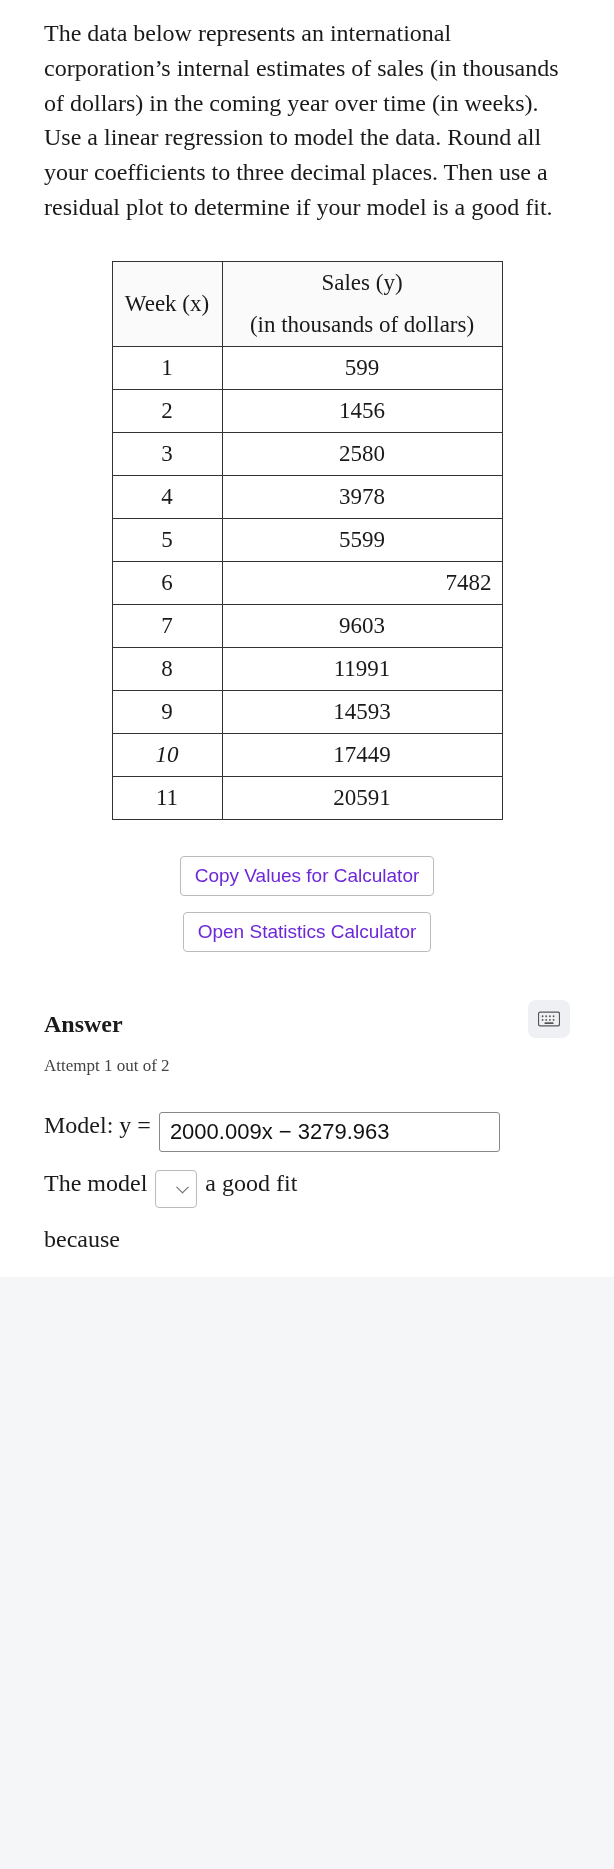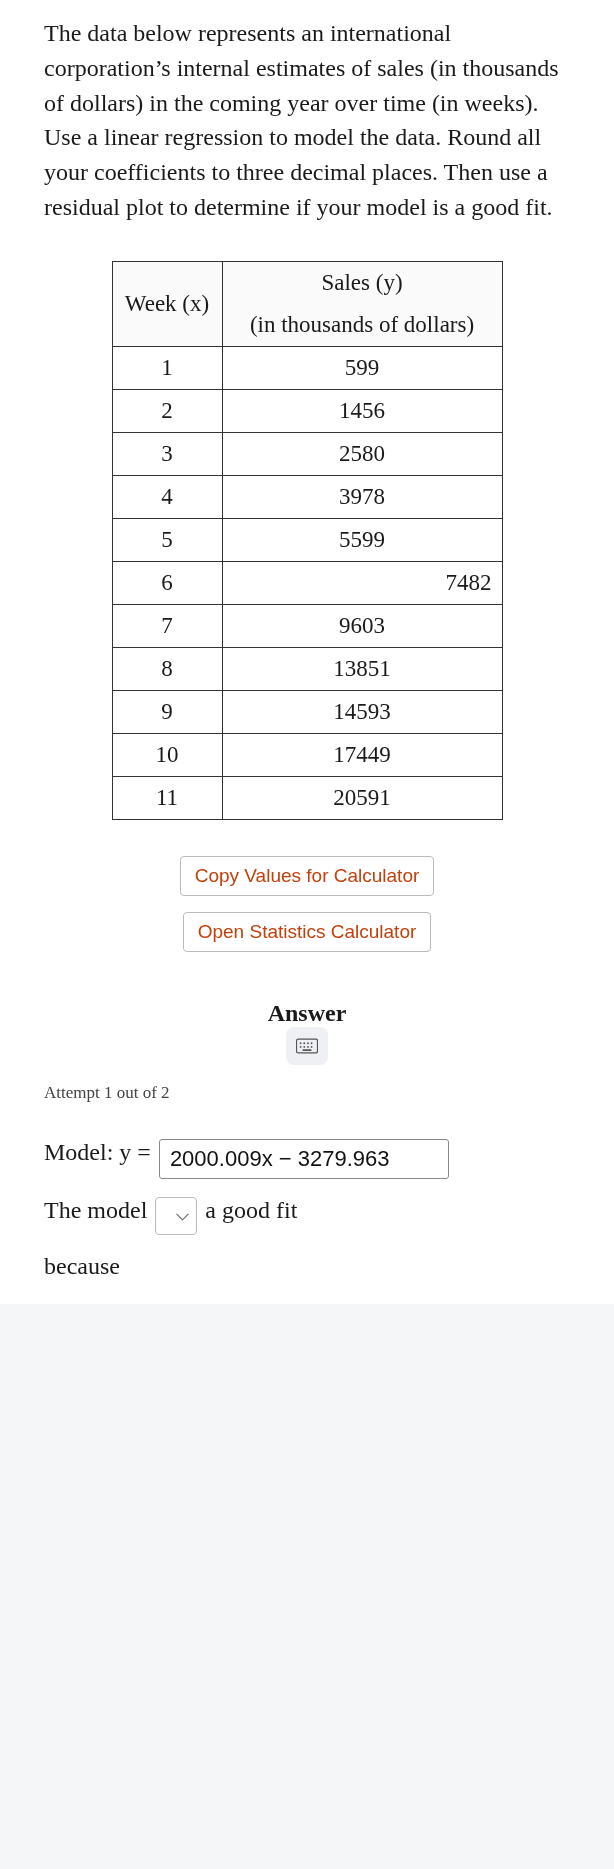--- a/index.html
+++ b/index.html
@@ -38,32 +38,31 @@
   .btn-col {
     display: flex;
     flex-direction: column;
     align-items: center;
     gap: 16px;
     margin-bottom: 48px;
   }
   .outline-btn {
     font-family: -apple-system, Helvetica, Arial, sans-serif;
     font-size: 19px;
-    color: #c2410c;
+    color: #6d28d9;
     background: #fff;
     border: 1.5px solid #bbb;
     border-radius: 4px;
     padding: 8px 14px;
     cursor: pointer;
   }
   .answer-header {
     display: flex;
     justify-content: space-between;
-    align-items: center;
-    flex-direction: column;
+    align-items: flex-end;
   }
   .answer-title {
     font-family: Georgia, serif;
     font-size: 24px;
     font-weight: bold;
   }
   .kbd-btn {
     width: 42px;
     height: 38px;
     border-radius: 8px;
@@ -90,21 +89,21 @@
     flex-wrap: wrap;
     gap: 8px;
     margin-bottom: 18px;
   }
   .model-input {
     font-family: -apple-system, Helvetica, Arial, sans-serif;
     font-size: 22px;
     padding: 6px 10px;
     border: 1.5px solid #888;
     border-radius: 3px;
-    width: 290px;
+    width: 341px;
     color: #111;
     background:#fff;
   }
   .fit-select {
     appearance: none;
     -webkit-appearance: none;
     border: 1.5px solid #bbb;
     border-radius: 4px;
     background: #fff;
     font-size: 18px;
@@ -168,28 +167,28 @@
         <tr>
           <td style="min-width: 110px;">6</td>
           <td style="min-width: 280px; text-align: right;">7482</td>
         </tr>
         <tr>
           <td style="min-width: 110px;">7</td>
           <td style="min-width: 280px;">9603</td>
         </tr>
         <tr>
           <td style="min-width: 110px;">8</td>
-          <td style="min-width: 280px;">13851</td>
+          <td style="min-width: 280px;">11991</td>
         </tr>
         <tr>
           <td style="min-width: 110px;">9</td>
           <td style="min-width: 280px;">14593</td>
         </tr>
         <tr>
-          <td style="min-width: 110px;">10</td>
+          <td style="min-width: 110px; font-style: italic;">10</td>
           <td style="min-width: 280px;">17449</td>
         </tr>
         <tr>
           <td style="min-width: 110px;">11</td>
           <td style="min-width: 280px;">20591</td>
         </tr>
       </tbody>
   </table>
 
   <div class="btn-col">

